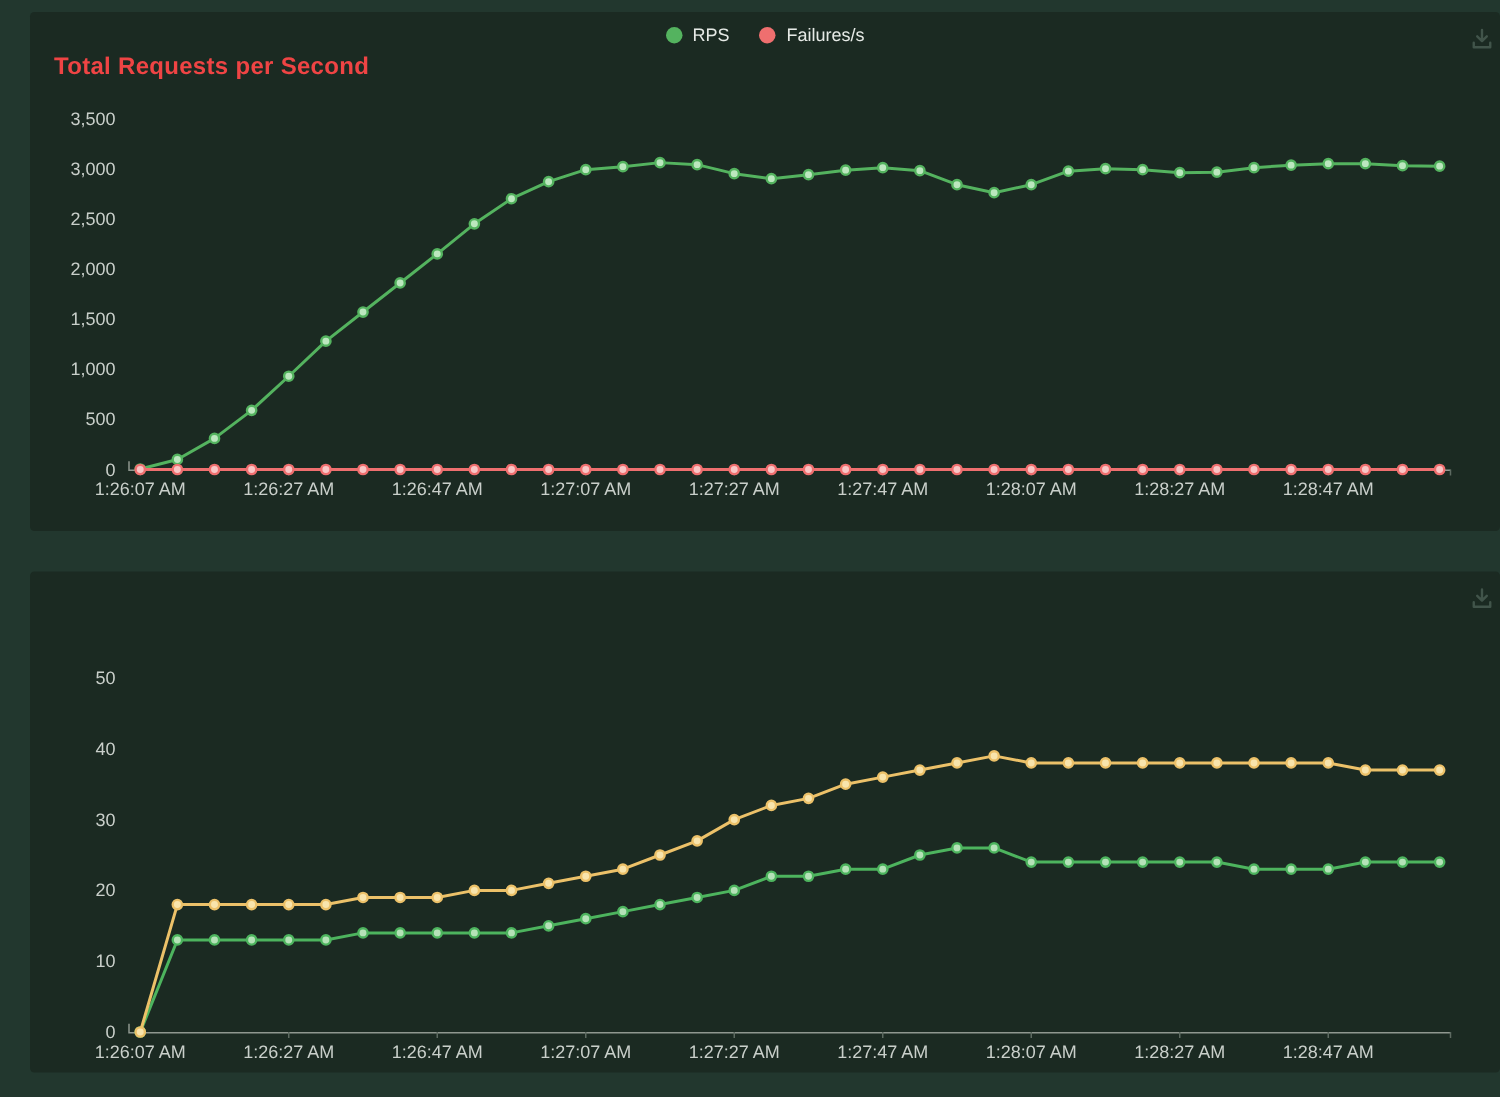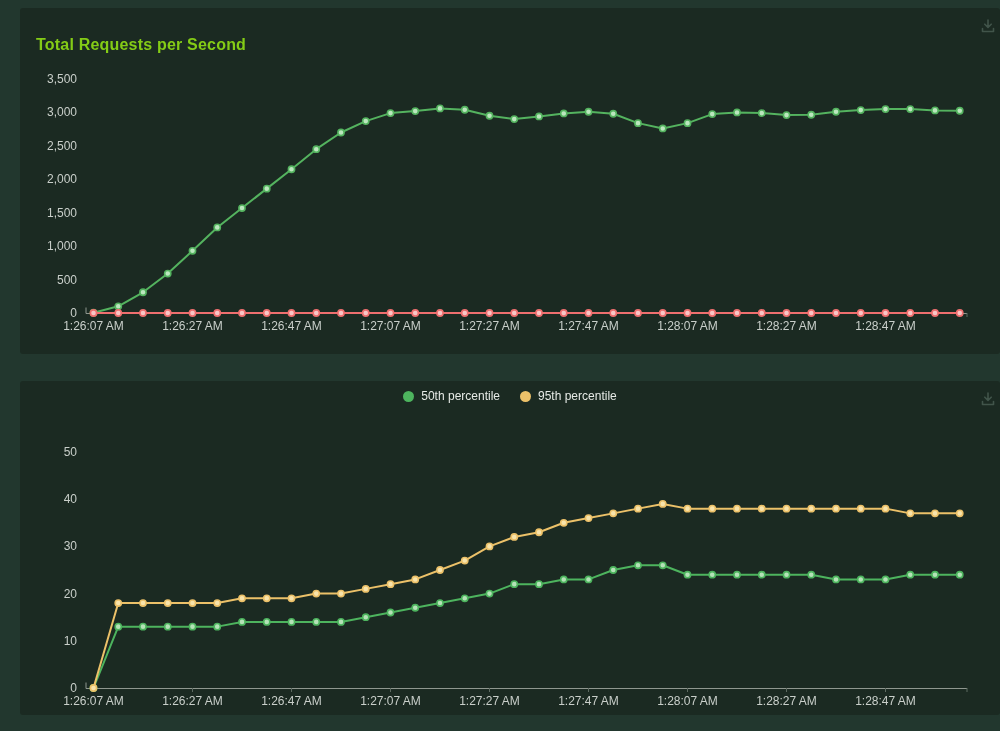--- a/index.html
+++ b/index.html
@@ -14,21 +14,21 @@
     position:absolute;
     left:20px;
     width:980px;
     background:#1b2a22;
     border-radius:3px;
   }
   #panel-0{top:8px;height:346px;}
   #panel-1{top:381px;height:334px;}
   .chart-title{
     position:absolute;left:16px;top:15px;
-    font-size:16px;font-weight:bold;color:#84cc16;
+    font-size:16px;font-weight:bold;color:#ef4444;
     letter-spacing:.2px;
   }
   .legend{
     position:absolute;left:0;right:0;top:8px;
     display:flex;justify-content:center;align-items:center;gap:20px;
     pointer-events:none;
   }
   .legend-item{display:flex;align-items:center;gap:7px;pointer-events:auto;cursor:pointer;}
   .legend-dot{width:11px;height:11px;border-radius:50%;}
   .legend-label{font-size:12px;color:#e6eae6;}
@@ -141,20 +141,30 @@
       <circle cx="766.5" cy="305" r="3.1" fill="#f9c6c6" stroke="#ef6f6f" stroke-width="1.6"></circle>
       <circle cx="791.25" cy="305" r="3.1" fill="#f9c6c6" stroke="#ef6f6f" stroke-width="1.6"></circle>
       <circle cx="816" cy="305" r="3.1" fill="#f9c6c6" stroke="#ef6f6f" stroke-width="1.6"></circle>
       <circle cx="840.75" cy="305" r="3.1" fill="#f9c6c6" stroke="#ef6f6f" stroke-width="1.6"></circle>
       <circle cx="865.5" cy="305" r="3.1" fill="#f9c6c6" stroke="#ef6f6f" stroke-width="1.6"></circle>
       <circle cx="890.25" cy="305" r="3.1" fill="#f9c6c6" stroke="#ef6f6f" stroke-width="1.6"></circle>
       <circle cx="915" cy="305" r="3.1" fill="#f9c6c6" stroke="#ef6f6f" stroke-width="1.6"></circle>
       <circle cx="939.75" cy="305" r="3.1" fill="#f9c6c6" stroke="#ef6f6f" stroke-width="1.6"></circle>
     </svg>
   <h2 class="chart-title">Total Requests per Second</h2>
+  <div class="legend">
+    <div class="legend-item">
+      <span class="legend-dot" style="background: rgb(84, 179, 95);"></span>
+      <span class="legend-label">RPS</span>
+    </div>
+    <div class="legend-item">
+      <span class="legend-dot" style="background: rgb(239, 111, 111);"></span>
+      <span class="legend-label">Failures/s</span>
+    </div>
+  </div>
   <button class="dl-btn" title="">
     <svg width="18" height="18" viewBox="0 0 18 18" fill="none" stroke="#41544a" stroke-width="1.6" stroke-linecap="round" stroke-linejoin="round">
       <path d="M9 3 v7 M5.8 7.2 L9 10.4 L12.2 7.2 M3.5 11.5 v3 h11 v-3"></path>
     </svg>
   </button>
 </section>
 
 <section class="panel" id="panel-1">
   <svg class="chart" id="svg1" width="980" height="334" viewBox="0 0 980 334">
       <path d="M66 301.5 V307.5 H947" stroke="#8f978f" stroke-width="1" fill="none"></path>
@@ -251,28 +261,18 @@
       <circle cx="741.75" cy="127.64000000000001" r="3.1" fill="#f8e4ac" stroke="#ecc169" stroke-width="1.6"></circle>
       <circle cx="766.5" cy="127.64000000000001" r="3.1" fill="#f8e4ac" stroke="#ecc169" stroke-width="1.6"></circle>
       <circle cx="791.25" cy="127.64000000000001" r="3.1" fill="#f8e4ac" stroke="#ecc169" stroke-width="1.6"></circle>
       <circle cx="816" cy="127.64000000000001" r="3.1" fill="#f8e4ac" stroke="#ecc169" stroke-width="1.6"></circle>
       <circle cx="840.75" cy="127.64000000000001" r="3.1" fill="#f8e4ac" stroke="#ecc169" stroke-width="1.6"></circle>
       <circle cx="865.5" cy="127.64000000000001" r="3.1" fill="#f8e4ac" stroke="#ecc169" stroke-width="1.6"></circle>
       <circle cx="890.25" cy="132.36" r="3.1" fill="#f8e4ac" stroke="#ecc169" stroke-width="1.6"></circle>
       <circle cx="915" cy="132.36" r="3.1" fill="#f8e4ac" stroke="#ecc169" stroke-width="1.6"></circle>
       <circle cx="939.75" cy="132.36" r="3.1" fill="#f8e4ac" stroke="#ecc169" stroke-width="1.6"></circle>
     </svg>
-  <div class="legend">
-    <div class="legend-item">
-      <span class="legend-dot" style="background: rgb(77, 180, 94);"></span>
-      <span class="legend-label">50th percentile</span>
-    </div>
-    <div class="legend-item">
-      <span class="legend-dot" style="background: rgb(236, 193, 105);"></span>
-      <span class="legend-label">95th percentile</span>
-    </div>
-  </div>
   <button class="dl-btn" title="">
     <svg width="18" height="18" viewBox="0 0 18 18" fill="none" stroke="#41544a" stroke-width="1.6" stroke-linecap="round" stroke-linejoin="round">
       <path d="M9 3 v7 M5.8 7.2 L9 10.4 L12.2 7.2 M3.5 11.5 v3 h11 v-3"></path>
     </svg>
   </button>
 </section>
 
 </body></html>

